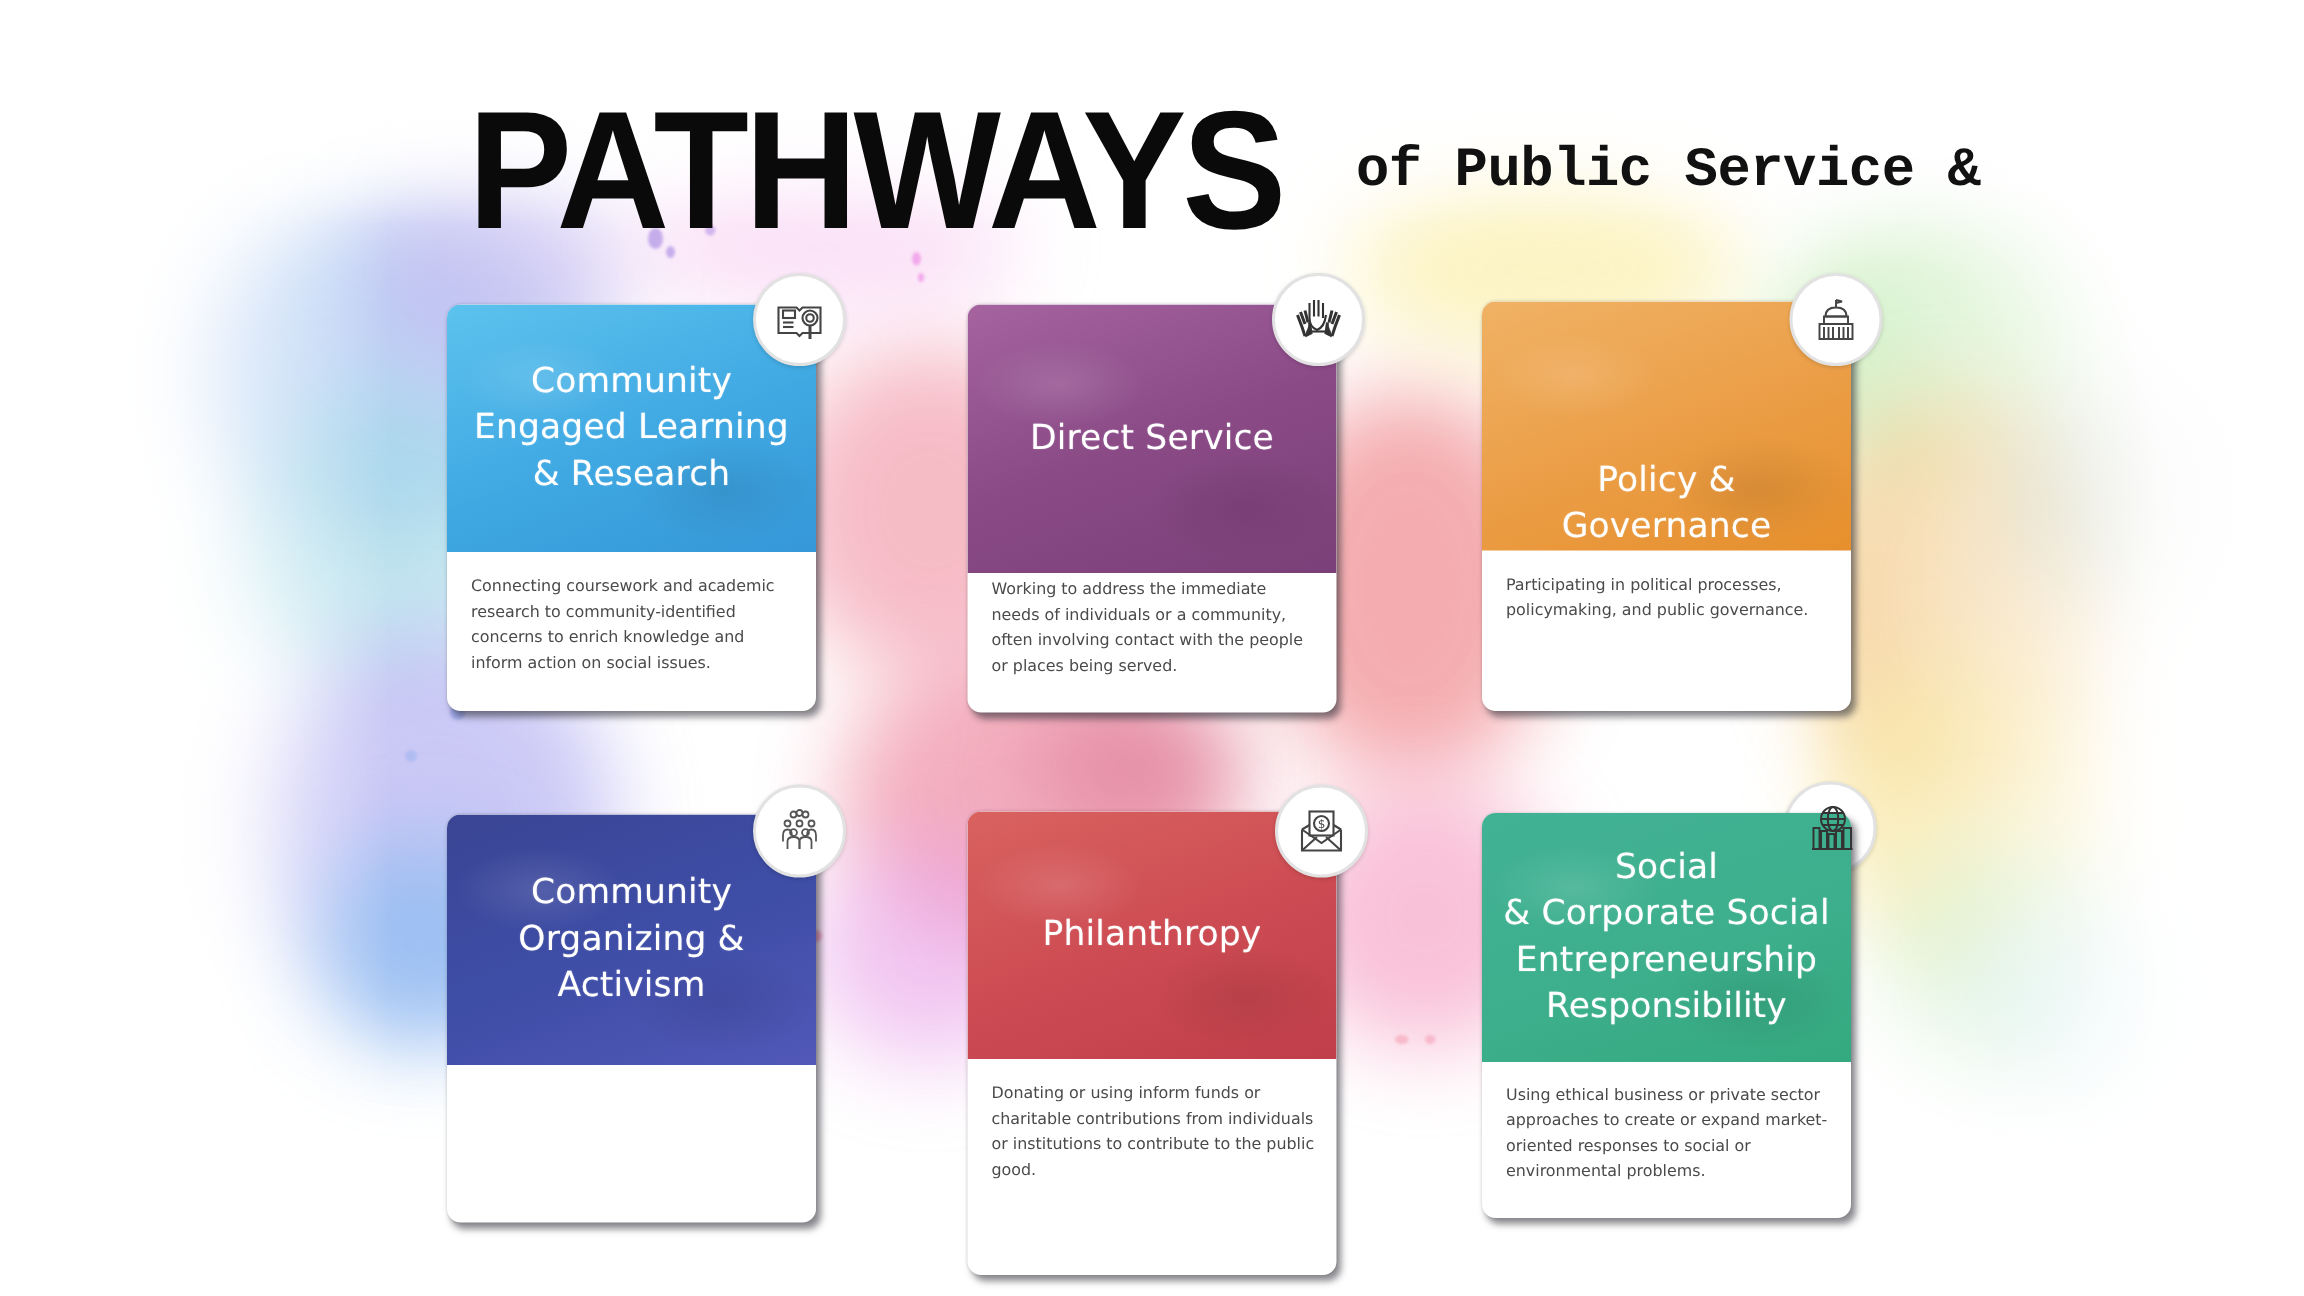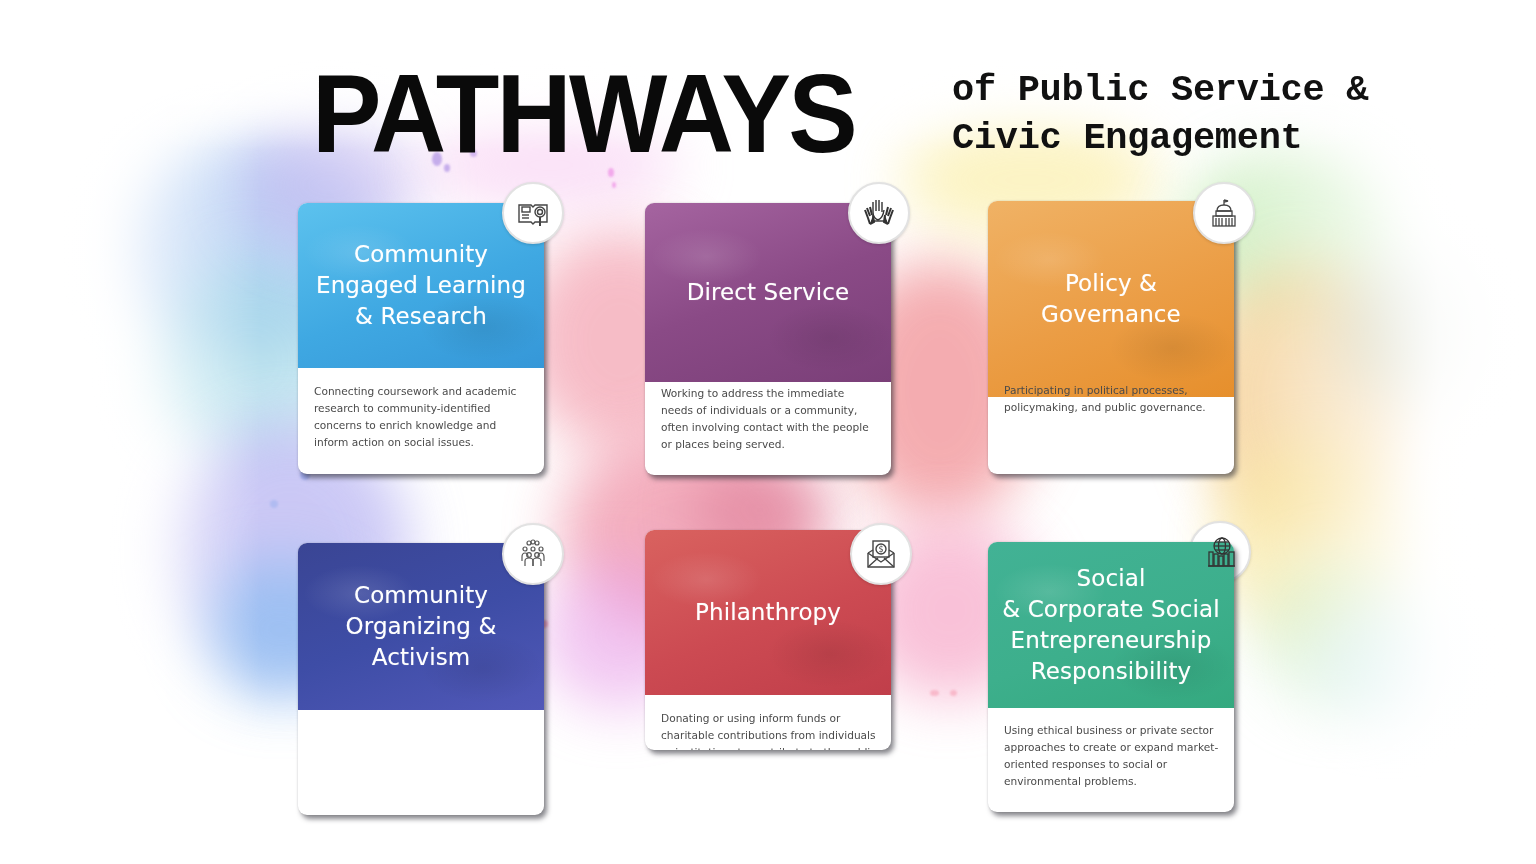--- a/index.html
+++ b/index.html
@@ -13,21 +13,21 @@
     .fade-left { position: absolute; left: 0; top: 0; width: 260px; height: 864px;
       background: linear-gradient(to right, #fff 0%, rgba(255,255,255,0.9) 35%, rgba(255,255,255,0) 100%); }
     .fade-right { position: absolute; right: 0; top: 0; width: 320px; height: 864px;
       background: linear-gradient(to left, #fff 0%, rgba(255,255,255,0.92) 30%, rgba(255,255,255,0) 100%); }
     .fade-top { position: absolute; left: 0; top: 0; width: 1536px; height: 150px;
       background: linear-gradient(to bottom, #fff 0%, rgba(255,255,255,0.75) 55%, rgba(255,255,255,0) 100%); }
     .fade-bottom { position: absolute; left: 0; bottom: 0; width: 1536px; height: 120px;
       background: linear-gradient(to top, #fff 0%, rgba(255,255,255,0.85) 45%, rgba(255,255,255,0) 100%); }
 
     
-    .title { position: absolute; left: 312px; top: 58px; z-index: 2; display: flex; align-items: center; gap: 48px; }
+    .title { position: absolute; left: 312px; top: 58px; z-index: 2; display: flex; align-items: center; }
     .title-main {
       font-family: "Liberation Sans", "DejaVu Sans", sans-serif;
       font-weight: 700; font-size: 112px; line-height: 1; color: #0a0a0a;
       letter-spacing: -3px; transform: scaleX(0.93); transform-origin: left center;
       display: inline-block; width: 582px; white-space: nowrap;
     }
     .title-sub {
       margin-left: 10px; font-weight: 700; font-size: 37px; line-height: 48px; color: #111;
       letter-spacing: -0.3px;
     }
@@ -110,21 +110,20 @@
   <div class="fade-left"></div>
   <div class="fade-right"></div>
   <div class="fade-top"></div>
   <div class="fade-bottom"></div>
 </div>
 
 <div class="title">
   <div class="title-main">PATHWAYS</div>
   <div class="title-sub">
     <span>of Public Service &amp;</span>
-    <span>Civic Engagement</span>
   </div>
 </div>
 
 <div class="card" style="left:298px;top:203px;height:271px;">
   <div class="card-head" style="background:linear-gradient(160deg,#5cc2ee 0%,#3fa8e2 55%,#3597d8 100%);">
     <div class="card-title">
       <span style="display:block">Community</span>
       <span style="display:block">Engaged Learning</span>
       <span style="display:block">&amp; Research</span>
     </div>
@@ -154,21 +153,21 @@
 <div class="icon-circle" style="left:848px;top:182px;">
   <svg class="icon-glyph" viewBox="0 0 34 34" fill="none" stroke="#333" stroke-width="1.4">
     <path d="M11 16 L11 6 M14 15 L14 4 M17 15 L17 4 M20 16 L20 6 M11 16 Q11 22 16 24 Q21 22 22 14"></path>
     <path d="M3 14 L6 22 L8 28 M5 12 L8 20 M8 11 L10 19 M11 19 L12 26 L8 28" fill="#333" stroke-width="2"></path>
     <path d="M31 14 L28 22 L26 28 M29 12 L26 20 M26 11 L24 19 M23 19 L22 26 L26 28" fill="#333" stroke-width="2"></path>
     <line x1="9" y1="25" x2="25" y2="25"></line>
   </svg>
 </div>
 
 <div class="card" style="left:988px;top:201px;height:273px;">
-  <div class="card-head" style="height:196px;background:linear-gradient(160deg,#f0b265 0%,#eb9d45 55%,#e68f2c 100%);">
+  <div class="card-head" style="height:166px;background:linear-gradient(160deg,#f0b265 0%,#eb9d45 55%,#e68f2c 100%);align-items:flex-end;">
     <div class="card-title">
       <span style="display:block">Policy &amp;</span>
       <span style="display:block">Governance</span>
     </div>
   </div>
   <div class="card-desc" style="top:181px">Participating in political processes, policymaking, and public governance.</div>
 </div>
 <div class="icon-circle" style="left:1193px;top:182px;">
   <svg class="icon-glyph" viewBox="0 0 34 34" fill="none" stroke="#444" stroke-width="1.3">
     <line x1="17" y1="4" x2="17" y2="9"></line>
@@ -204,21 +203,21 @@
       <circle cx="25" cy="12" r="2"></circle>
     <circle cx="13" cy="18" r="2.3"></circle>
       <circle cx="21" cy="18" r="2.3"></circle>
     <path d="M6 24 L6 20 Q6 16 9 16 Q12 16 12 20"></path>
     <path d="M22 20 Q22 16 25 16 Q28 16 28 20 L28 24"></path>
     <path d="M9 29 L9 24 Q9 21 13 21 Q17 21 17 24 L17 29"></path>
     <path d="M17 29 L17 24 Q17 21 21 21 Q25 21 25 24 L25 29"></path>
   </svg>
 </div>
 
-<div class="card" style="left:645px;top:530px;height:220px;">
+<div class="card" style="left:645px;top:541px;height:309px;">
   <div class="card-head" style="height:165px;background:linear-gradient(160deg,#d9625f 0%,#cc4a52 55%,#c03e4a 100%);">
     <div class="card-title">
       <span style="display:block">Philanthropy</span>
     </div>
   </div>
   <div class="card-desc" style="top:180px">Donating or using inform funds or charitable contributions from individuals or institutions to contribute to the public good.</div>
 </div>
 <div class="icon-circle" style="left:850px;top:523px;">
   <svg class="icon-glyph" viewBox="0 0 34 34" fill="none" stroke="#444" stroke-width="1.4">
     <rect x="9" y="4" width="16" height="16"></rect>

